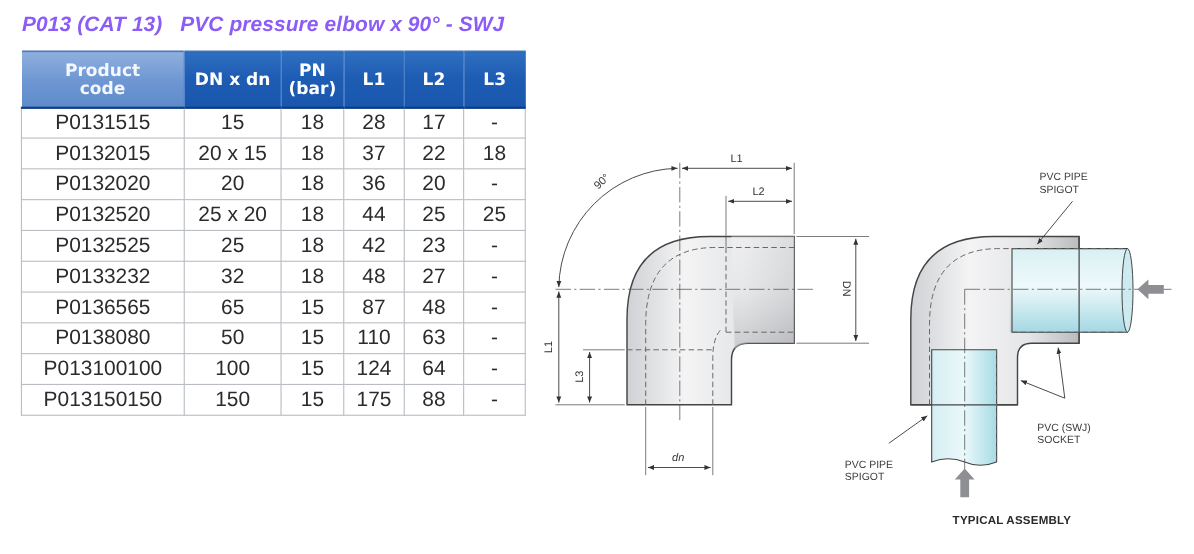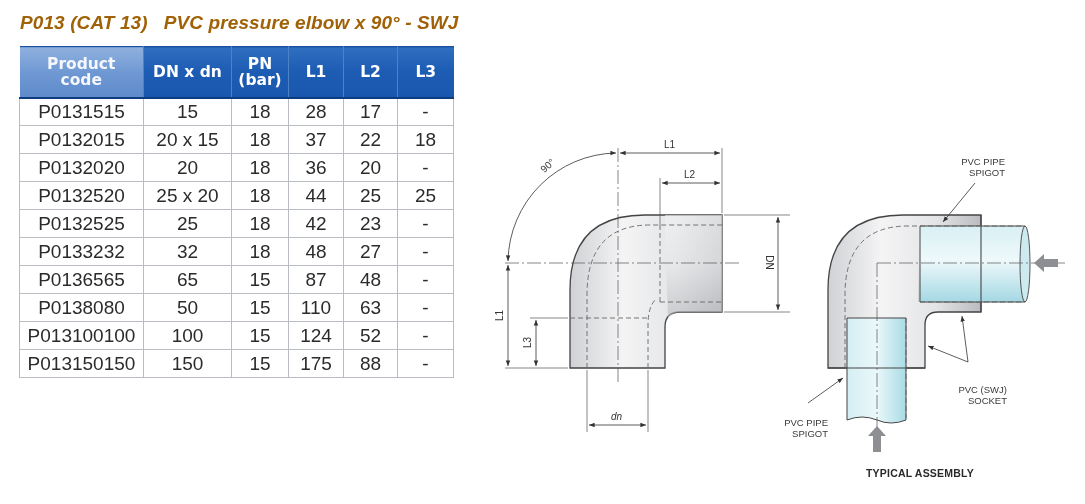--- a/index.html
+++ b/index.html
@@ -3,21 +3,21 @@
 <meta charset="utf-8">
 <style>
   * { box-sizing: border-box; margin: 0; padding: 0; }
   html, body { width: 1085px; height: 504px; background: #ffffff; overflow: hidden; }
   body { position: relative; font-family: "Liberation Sans", sans-serif; }
 
   .title {
     position: absolute; left: 20px; top: 12px;
     font-family: "Liberation Sans", sans-serif;
     font-weight: bold; font-style: italic;
-    font-size: 19px; color: #a16207; white-space: pre;
+    font-size: 19px; color: #8b5cf6; white-space: pre;
     letter-spacing: 0.1px;
   }
 
   table.spec {
     position: absolute; left: 19px; top: 46px;
     border-collapse: collapse;
     font-family: "Liberation Sans", sans-serif;
   }
   table.spec th {
     height: 51px;
@@ -33,32 +33,32 @@
     background: linear-gradient(180deg, #8fb0de 0%, #6f98d3 50%, #5e8bcb 100%);
     color: #f4f7fc;
   }
   table.spec th:last-child { border-right: none; }
   table.spec td {
     height: 28px; font-size: 19px; color: #2b2b2b;
     text-align: center; vertical-align: middle;
     border: 1px solid #b9bcc2; padding: 0;
   }
   table.spec tr.head-row { border-top: 1px solid #1a4f9c; }
-  .c0 { width: 124px; }
+  .c0 { width: 148px; }
   .c1 { width: 88px; }
   .c2 { width: 57px; }
   .c3 { width: 55px; }
   .c4 { width: 54px; }
   .c5 { width: 56px; }
   td.dash { color: #666; }
 
   .drawing { position: absolute; left: 0; top: 0; }
   .lbl {
     position: absolute; font-size: 9.5px; color: #3a3a3a;
-    font-family: "Liberation Sans", sans-serif; text-align: right; line-height: 11px;
+    font-family: "Liberation Sans", sans-serif; text-align: left; line-height: 11px;
   }
   .dimlbl { position: absolute; font-size: 10px; color: #333; font-family: "Liberation Sans", sans-serif; }
   .caption {
     position: absolute; left: 818px; top: 467px;
     font-size: 10.5px; font-weight: bold; color: #2a2a2a;
     font-family: "Liberation Sans", sans-serif; letter-spacing: 0.2px; margin-left: 48px;
   }
 </style>
 </head>
 <body>
@@ -153,21 +153,21 @@
         <td class="c2">15</td>
         <td class="c3">110</td>
         <td class="c4">63</td>
         <td class="c5 dash">-</td>
       </tr>
       <tr>
         <td class="c0">P013100100</td>
         <td class="c1">100</td>
         <td class="c2">15</td>
         <td class="c3">124</td>
-        <td class="c4">52</td>
+        <td class="c4">64</td>
         <td class="c5 dash">-</td>
       </tr>
       <tr>
         <td class="c0">P013150150</td>
         <td class="c1">150</td>
         <td class="c2">15</td>
         <td class="c3">175</td>
         <td class="c4">88</td>
         <td class="c5 dash">-</td>
       </tr>

